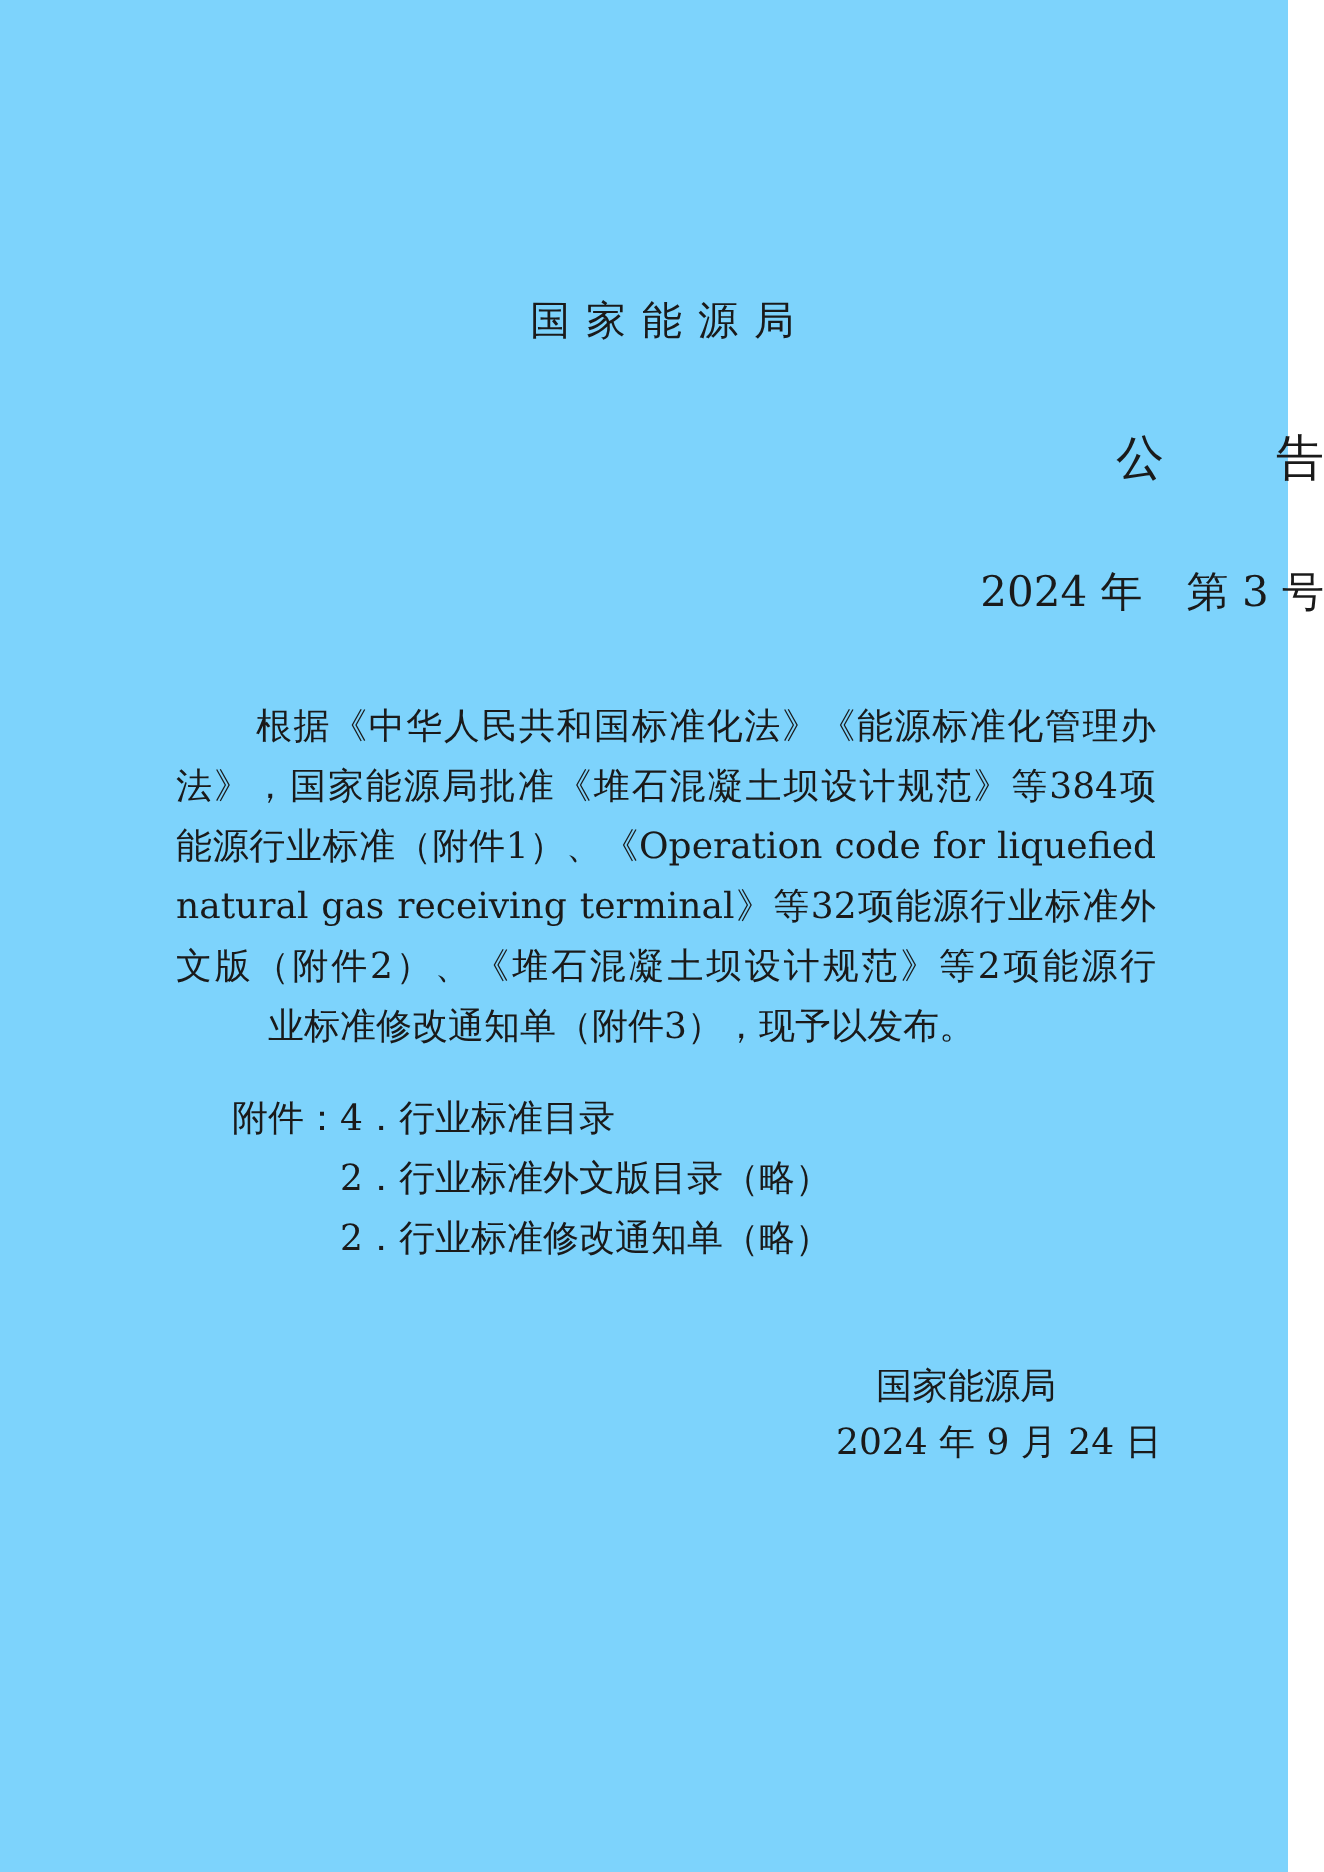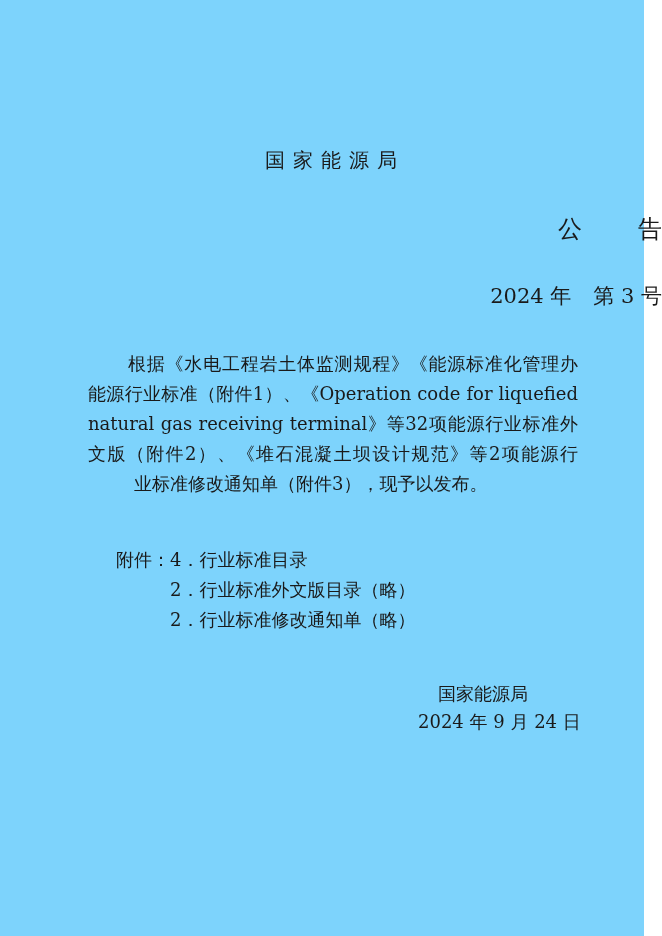--- a/index.html
+++ b/index.html
@@ -110,21 +110,22 @@
 
   <div class="title">
     <span>公</span><span class="gap"></span><span>告</span>
   </div>
 
   <div class="docno">
     <span>2024 年</span><span class="gap"></span><span>第 3 号</span>
   </div>
 
   <div class="body-text">
-    <div class="line first">根据《水电工程岩土体监测规程》《能源标准化管理办</div>
+    <div class="line first">根据《中华人民共和国标准化法》《能源标准化管理办</div>
+    <div class="line">法》，国家能源局批准《堆石混凝土坝设计规范》等384项</div>
     <div class="line mono-mix">能源行业标准（附件1）、《Operation code for liquefied</div>
     <div class="line mono-mix">natural gas receiving terminal》等32项能源行业标准外</div>
     <div class="line">文版（附件2）、《堆石混凝土坝设计规范》等2项能源行</div>
     <div class="line last">业标准修改通知单（附件3），现予以发布。</div>
   </div>
 
   <div class="attachments">
     <div class="att-row">
       <span class="att-label">附件：</span><span>4．行业标准目录</span>
     </div>

